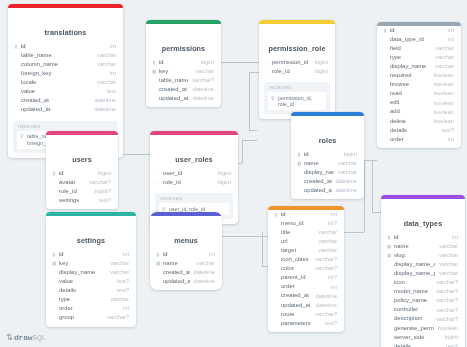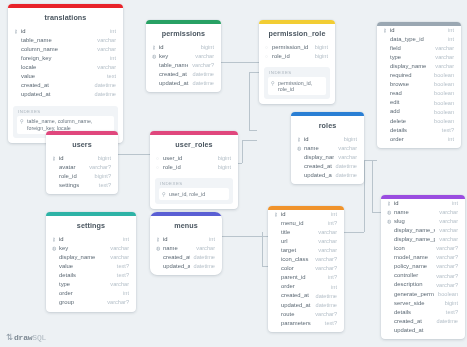--- a/index.html
+++ b/index.html
@@ -31,21 +31,21 @@
     border-radius: 4px;
     box-shadow: 0 1px 3px rgba(40,60,80,.18), 0 0 0 0.5px rgba(40,60,80,.05);
     overflow: hidden;
   }
   .accent { height: 4px; width: 100%; }
   .tname {
     text-align: center;
     font-size: 7.2px;
     font-weight: bold;
     color: #4a5660;
-    padding: 5px 4px 5px;
+    padding: 20px 4px 5px;
     letter-spacing: .1px;
   }
   .cols { padding: 0 0 4px; }
   .col {
     display: flex;
     align-items: center;
     padding: 1.6px 7px 1.6px 6px;
     font-size: 5.9px;
     line-height: 1;
   }
@@ -389,20 +389,21 @@
       <div class="idx">
         <div class="idx-h">INDEXES</div>
         <div class="idx-item">
           <span class="ci">⚲</span>
           <span>user_id, role_id</span>
         </div>
       </div>
     </div>
     <div class="table" style="left: 381px; top: 195px; width: 84px;">
       <div class="accent" style="background: rgb(154, 77, 224);"></div>
+      <div class="tname">data_types</div>
       <div class="cols">
         <div class="col">
           <span class="ci">⚷</span>
           <span class="cn pk">id</span>
           <span class="ct">int</span>
         </div>
         <div class="col">
           <span class="ci">◍</span>
           <span class="cn">name</span>
           <span class="ct">varchar</span>

